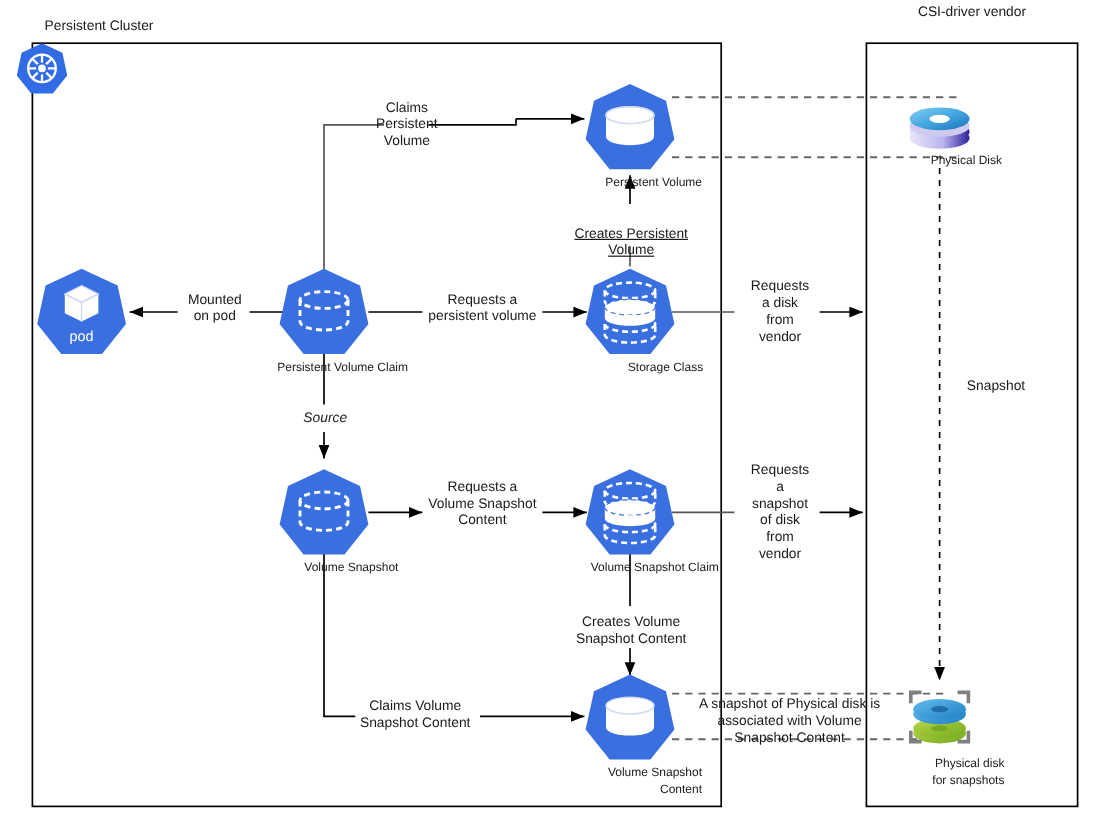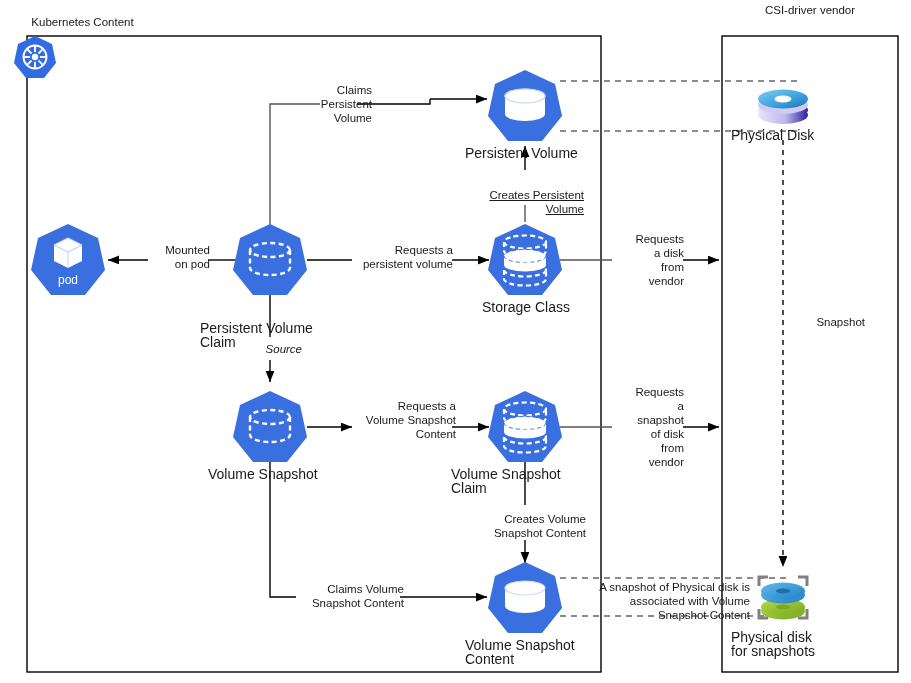--- a/index.html
+++ b/index.html
@@ -1,21 +1,21 @@
 <!DOCTYPE html>
 <html><head>
 <meta charset="utf-8">
 <style>
   html,body{margin:0;padding:0;background:#ffffff;}
   body{font-family:"Liberation Sans","DejaVu Sans",sans-serif;}
   #stage{position:relative;width:911px;height:683px;overflow:hidden;background:#fff;}
   #stage svg{position:absolute;left:0;top:0;}
-  .lbl{position:absolute;font-size:11.5px;color:#1a1a1a;text-align:right;line-height:14px;white-space:pre-line;}
+  .lbl{position:absolute;font-size:11.5px;color:#1a1a1a;text-align:center;line-height:14px;white-space:pre-line;}
   .boxtitle{position:absolute;font-size:11.5px;color:#1a1a1a;text-align:center;}
-  .nodecap{position:absolute;font-size:14px;color:#1a1a1a;text-align:left;line-height:14px;white-space:pre-line;}
+  .nodecap{position:absolute;font-size:10px;color:#1a1a1a;text-align:right;line-height:14px;white-space:pre-line;}
   .podtext{font-size:12px;fill:#ffffff;font-family:"Liberation Sans",sans-serif;}
 </style>
 </head>
 <body>
 
 <div id="stage">
 
   <svg width="911" height="683">
     <defs>
       <marker id="arrow" markerWidth="9" markerHeight="9" refX="8" refY="3.2" orient="auto">
@@ -191,21 +191,21 @@
       <g stroke="#808080" stroke-width="3" fill="none">
         <polyline points="2,13 2,4 11,4"></polyline>
         <polyline points="41,4 50,4 50,13"></polyline>
         <polyline points="50,36 50,45 41,45"></polyline>
         <polyline points="11,45 2,45 2,36"></polyline>
       </g>
     </g>
 
   </svg>
 
-  <div class="boxtitle" style="left:10px;top:16px;width:145px;">Kubernetes Content</div>
+  <div class="boxtitle" style="left:10px;top:16px;width:145px;">Persistent Cluster</div>
   <div class="boxtitle" style="left:725px;top:4px;width:170px;">CSI-driver vendor</div>
 
   <div class="lbl" style="left:306px;top:83px;width:66px;">Claims
 Persistent
 Volume</div>
 
   <div class="lbl" style="left:148px;top:243px;width:62px;">Mounted
 on pod</div>
 
   <div class="lbl" style="left:351px;top:243px;width:102px;">Requests a
@@ -240,21 +240,21 @@
 
 
   <div class="lbl" style="left:566px;top:580px;width:184px;">A snapshot of Physical disk is
 associated with Volume
 Snapshot Content</div>
 
   <div class="lbl" style="left:795px;top:315px;width:70px;">Snapshot</div>
 
   <div class="nodecap" style="left:465px;top:146px;width:120px;">Persistent Volume</div>
 
-  <div class="nodecap" style="left:200px;top:300px;width:140px;margin-top:21px;">Persistent Volume Claim</div>
+  <div class="nodecap" style="left:200px;top:300px;width:140px;">Persistent Volume Claim</div>
 
   <div class="nodecap" style="left:482px;top:300px;width:104px;">Storage Class</div>
 
   <div class="nodecap" style="left:208px;top:467px;width:124px;">Volume Snapshot</div>
 
   <div class="nodecap" style="left:451px;top:467px;width:148px;">Volume Snapshot Claim</div>
 
   <div class="nodecap" style="left:465px;top:638px;width:120px;">Volume Snapshot
 Content</div>
 

